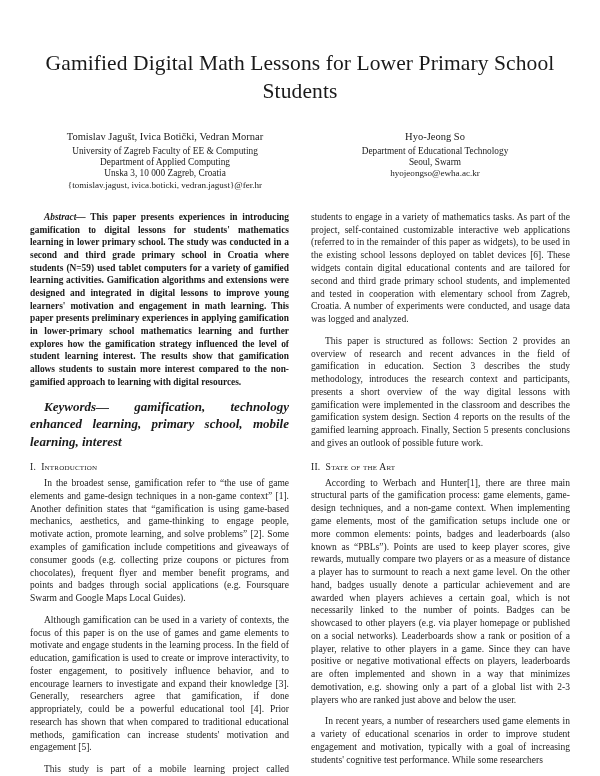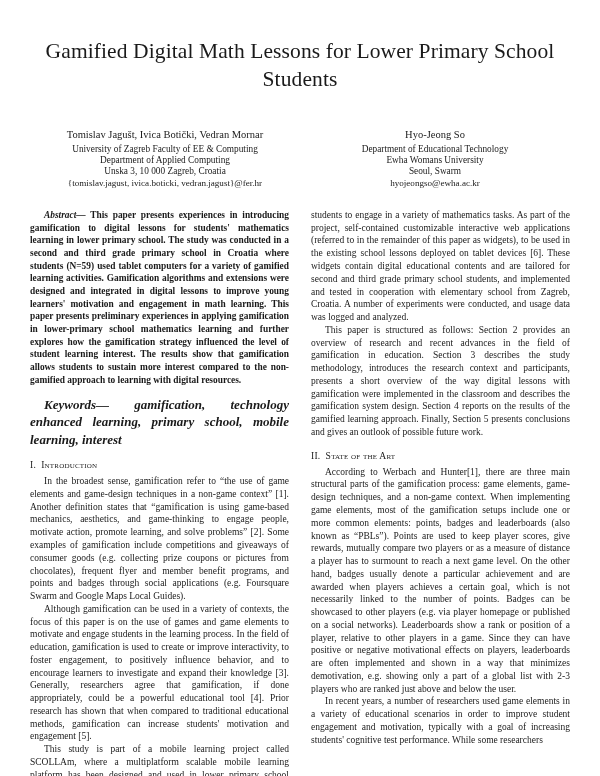--- a/index.html
+++ b/index.html
@@ -15,39 +15,39 @@
     font-family: "Liberation Serif", "DejaVu Serif", serif;
     color: #1a1a1a;
     -webkit-font-smoothing: antialiased;
   }
 
   .page {
     position: relative;
     width: 600px;
     height: 776px;
     box-sizing: border-box;
-    padding: 0 30px;
+    padding: 12px 30px;
   }
 
   
   .paper-title {
     text-align: center;
     font-size: 21.5px;
     line-height: 1.28;
     font-weight: normal;
     margin: 0;
     padding-top: 38px;
     letter-spacing: 0.1px;
   }
 
   
   .authors {
     display: flex;
     width: 100%;
-    margin-top: 36px;
+    margin-top: 26px;
     justify-content: center;
   }
   .author-block {
     flex: 1 1 50%;
     text-align: center;
     line-height: 1.22;
   }
   .author-names {
     font-size: 10.5px;
     margin-bottom: 2px;
@@ -72,21 +72,21 @@
 
   p {
     margin: 0 0 0 0;
     font-size: 9.5px;
     line-height: 1.345;
     text-align: justify;
     text-indent: 14px;
     hyphens: auto;
   }
   p + p {
-    margin-top: 0;
+    margin-top: 9px;
   }
   p.no-indent {
     text-indent: 0;
   }
 
   .abstract {
     font-weight: bold;
     text-indent: 14px;
     font-size: 9.4px;
     line-height: 1.35;
@@ -137,21 +137,20 @@
       <div class="author-names">Tomislav Jagušt, Ivica Botički, Vedran Mornar</div>
       <div class="author-line">University of Zagreb Faculty of EE &amp; Computing</div>
       <div class="author-line">Department of Applied Computing</div>
       <div class="author-line">Unska 3, 10 000 Zagreb, Croatia</div>
       <div class="author-line email">{tomislav.jagust, ivica.boticki, vedran.jagust}@fer.hr</div>
     </div>
 
     <div class="author-block">
       <div class="author-names">Hyo-Jeong So</div>
       <div class="author-line">Department of Educational Technology</div>
-      <div class="author-line">Ewha Womans University</div>
       <div class="author-line">Seoul, Swarm</div>
       <div class="author-line email">hyojeongso@ewha.ac.kr</div>
     </div>
 
   </div>
 
   <div class="columns">
 
     <div class="col">
 

